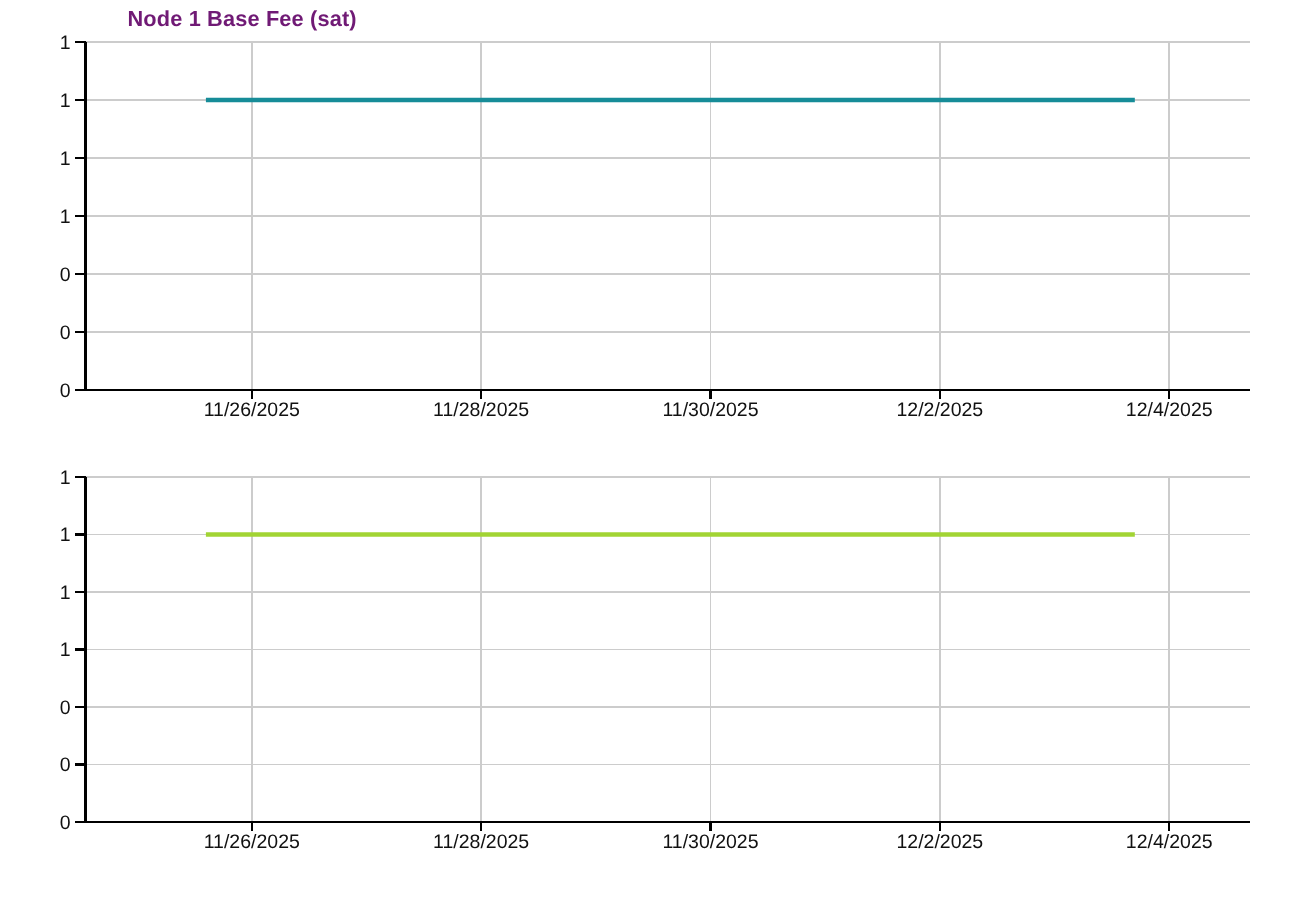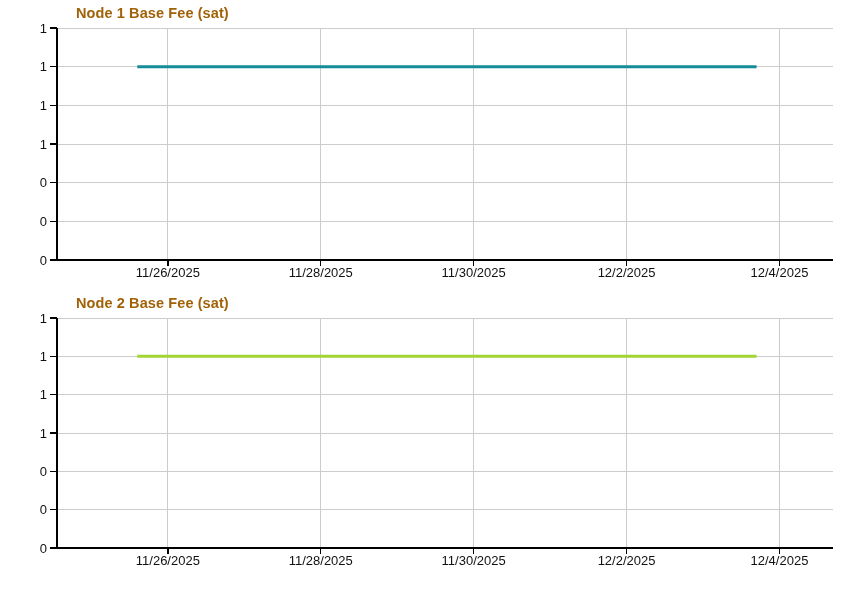--- a/index.html
+++ b/index.html
@@ -17,25 +17,25 @@
     height: 600px;
     background: #ffffff;
   }
   .chart-block {
     position: absolute;
     left: 0;
     width: 860px;
   }
   .chart-block .chart-title {
     position: absolute;
-    left: 76px;
+    left: 85px;
     top: 5px;
     font-size: 14.5px;
     font-weight: 700;
-    color: #a16207;
+    color: #701a75;
     letter-spacing: 0.1px;
     white-space: nowrap;
   }
   .chart-block svg {
     position: absolute;
     left: 0;
     top: 0;
     display: block;
   }
   .tick-label {
@@ -129,16 +129,15 @@
         <line x1="57" y1="219.66666666666666" x2="833" y2="219.66666666666666" stroke="#cccccc" stroke-width="1" shape-rendering="crispEdges"></line>
         <line x1="50" y1="219.66666666666666" x2="57" y2="219.66666666666666" stroke="#000000" stroke-width="1.4" shape-rendering="crispEdges"></line>
         <text x="47" y="224.16666666666666" text-anchor="end" class="tick-label">0</text>
         <line x1="57" y1="258" x2="833" y2="258" stroke="#cccccc" stroke-width="1" shape-rendering="crispEdges"></line>
         <line x1="50" y1="258" x2="57" y2="258" stroke="#000000" stroke-width="1.4" shape-rendering="crispEdges"></line>
         <text x="47" y="262.5" text-anchor="end" class="tick-label">0</text>
         <line x1="57" y1="28" x2="57" y2="258" stroke="#000000" stroke-width="1.4" shape-rendering="crispEdges"></line>
         <line x1="57" y1="258" x2="833" y2="258" stroke="#000000" stroke-width="1.4" shape-rendering="crispEdges"></line>
         <line x1="137.27586206896552" y1="66.33333333333331" x2="756.5467980295567" y2="66.33333333333331" stroke="#a2d434" stroke-width="3" stroke-linecap="butt"></line>
       </svg>
-    <div class="chart-title">Node 2 Base Fee (sat)</div>
   </section>
 
 </div>
 
 </body></html>

